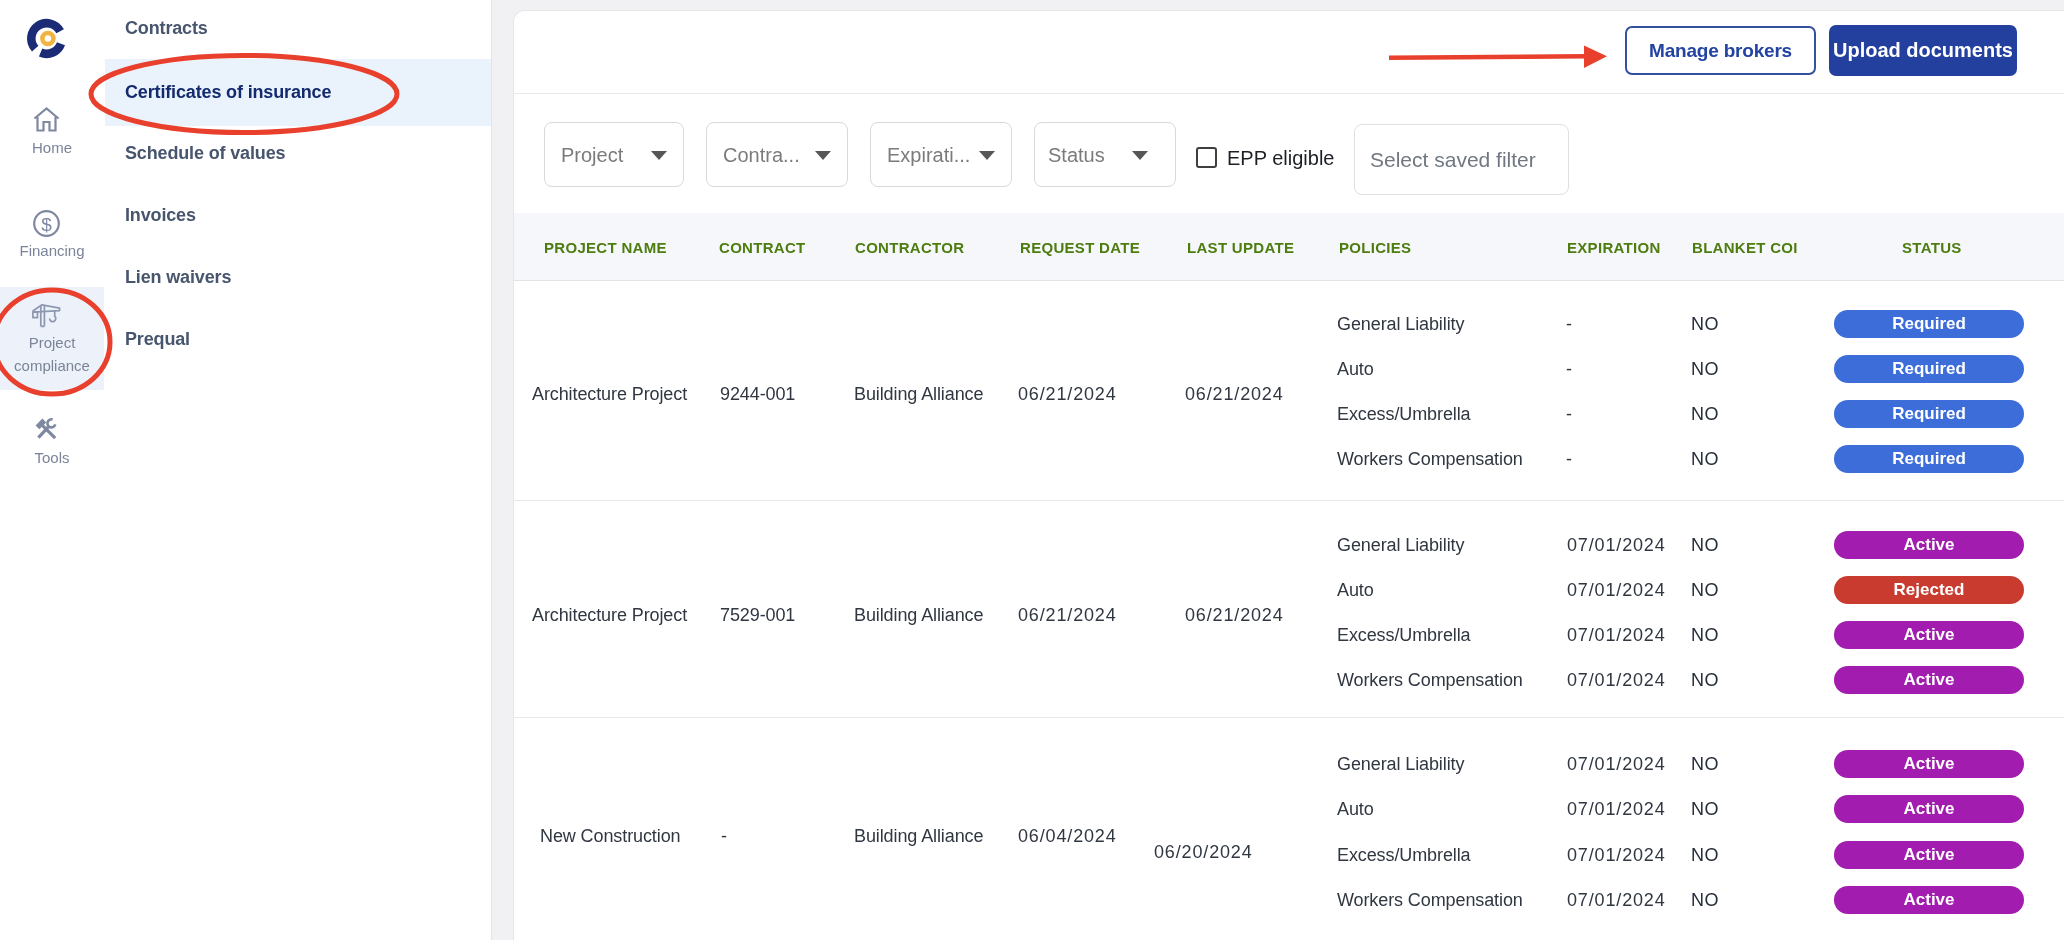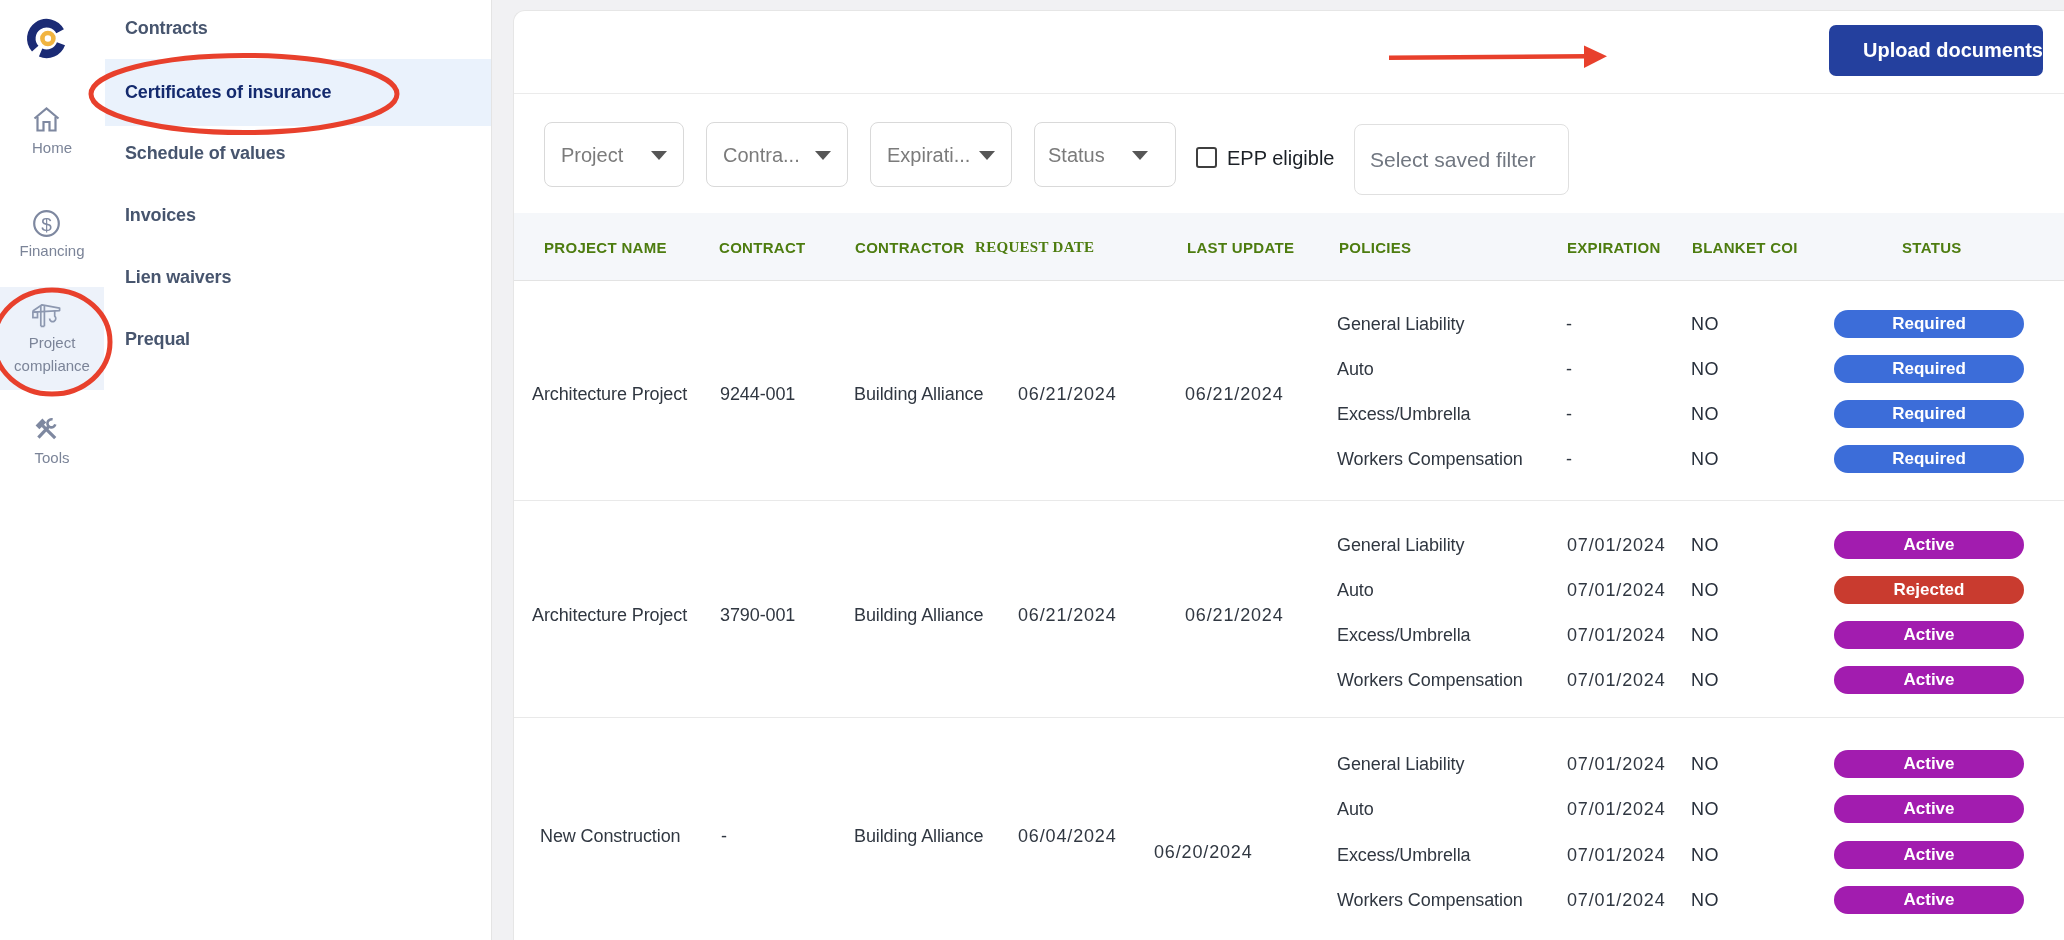--- a/index.html
+++ b/index.html
@@ -16,21 +16,21 @@
 
   
   #menu { position:absolute; left:105px; top:0; width:387px; height:940px; background:#fff; border-right:1px solid #e4e4e4; }
   .mitem { position:absolute; left:20px; transform:translateY(-50%); font-size:18px; font-weight:bold; color:#47556e; letter-spacing:-0.15px; white-space:nowrap; }
   #mhl { position:absolute; left:0; top:59px; width:386px; height:67px; background:#eaf2fc; }
 
   
   #card { position:absolute; left:513px; top:10px; width:1551px; height:930px; background:#fff; border:1px solid #e6e6e6; border-top-left-radius:12px; border-right:none; border-bottom:none; }
 
   .btn1 { position:absolute; left:1625px; top:26px; width:191px; height:49px; border:2px solid #33519f; border-radius:7px; color:#2343a3; font-size:19px; font-weight:bold; letter-spacing:-0.2px; text-align:center; line-height:45px; background:#fff; }
-  .btn2 { position:absolute; left:1829px; top:25px; width:214px; height:51px; background:#24409e; border-radius:7px; color:#fff; font-size:20px; font-weight:bold; text-align:right; line-height:51px; }
+  .btn2 { position:absolute; left:1829px; top:25px; width:188px; height:51px; background:#24409e; border-radius:7px; color:#fff; font-size:20px; font-weight:bold; text-align:center; line-height:51px; }
 
   .dd { position:absolute; top:122px; height:65px; background:#fff; border:1px solid #d9d9d9; border-radius:8px; }
   .ddlab { position:absolute; left:16px; top:50%; transform:translateY(-50%); font-size:20px; color:#7b7b7b; white-space:nowrap; }
   .caret { position:absolute; right:16px; top:50%; margin-top:-4px; width:0; height:0; border-left:8px solid transparent; border-right:8px solid transparent; border-top:9.5px solid #565656; }
 
   #chk { position:absolute; left:1196px; top:147px; width:21px; height:21px; border:2px solid #3f3f3f; border-radius:3px; background:#fff; }
   #savedfilter { position:absolute; left:1354px; top:124px; width:215px; height:71px; border:1px solid #e0e0e0; border-radius:8px; background:#fff; }
 
   #thead { position:absolute; left:514px; top:213px; width:1550px; height:68px; background:#f5f7fa; border-bottom:1px solid #e3e3e3; }
   .th { position:absolute; top:247px; transform:translateY(-50%); font-size:15px; font-weight:bold; color:#4d7c0f; letter-spacing:0.3px; white-space:nowrap; }
@@ -99,20 +99,21 @@
 
   <svg class="abs" style="left:-12px; top:284px; z-index:5;" width="130" height="118" viewBox="0 0 130 118">
     <ellipse cx="64" cy="58" rx="58" ry="52" fill="none" stroke="#e8402c" stroke-width="5"></ellipse>
   </svg>
   <svg class="abs" style="left:85px; top:50px; z-index:5;" width="320" height="88" viewBox="0 0 320 88">
     <ellipse cx="159" cy="44" rx="153" ry="38.5" fill="none" stroke="#e8402c" stroke-width="5"></ellipse>
   </svg>
 
   <div id="card"></div>
 
+  <div class="btn1">Manage brokers</div>
   <div class="btn2">Upload documents</div>
   <svg class="abs" style="left:1389px; top:44px;" width="219" height="25" viewBox="0 0 219 25">
     <path d="M0 13.8 L198 12.2" stroke="#e8402c" stroke-width="4.4"></path>
     <path d="M195 1.5 L218 12.3 L195 24 Z" fill="#e8402c"></path>
   </svg>
   <div class="abs" style="left:514px; top:93px; width:1550px; height:1px; background:#ebebeb;"></div>
 
   <div class="dd" style="left:544px; width:140px;">
       <span class="ddlab">Project</span>
       <span class="caret"></span>
@@ -131,21 +132,21 @@
     </div>
   <div id="chk"></div>
   <div class="t" style="left:1227px; top:158px; font-size:20px; color:#1b2026;">EPP eligible</div>
   <div id="savedfilter"></div>
   <div class="t" style="left:1370px; top:160px; font-size:21px; color:#717781;">Select saved filter</div>
 
   <div id="thead"></div>
   <div class="th" style="left:544px;">PROJECT NAME</div>
   <div class="th" style="left:719px;">CONTRACT</div>
   <div class="th" style="left:855px;">CONTRACTOR</div>
-  <div class="th" style="left:975px;font-family:Liberation Serif, serif;">REQUEST DATE</div>
+  <div class="th" style="left:1020px;">REQUEST DATE</div>
   <div class="th" style="left:1187px;">LAST UPDATE</div>
   <div class="th" style="left:1339px;">POLICIES</div>
   <div class="th" style="left:1567px;">EXPIRATION</div>
   <div class="th" style="left:1692px;">BLANKET COI</div>
   <div class="th" style="left:1902px;">STATUS</div>
 
   <div class="td" style="left:532px; top:394px;">Architecture Project</div>
   <div class="td" style="left:720px; top:394px;">9244-001</div>
   <div class="td" style="left:854px; top:394px;">Building Alliance</div>
   <div class="td dt" style="left:1018px; top:394px;">06/21/2024</div>
@@ -167,21 +168,21 @@
   <div class="pill pblue" style="top:400px;">Required</div>
 
   <div class="td" style="left:1337px; top:459px;">Workers Compensation</div>
   <div class="td" style="left:1566px; top:459px;">-</div>
   <div class="td no" style="left:1691px; top:459px;">NO</div>
   <div class="pill pblue" style="top:445px;">Required</div>
 
   <div class="rowdiv" style="top:500px;"></div>
 
   <div class="td" style="left:532px; top:615px;">Architecture Project</div>
-  <div class="td" style="left:720px; top:615px;">3790-001</div>
+  <div class="td" style="left:720px; top:615px;">7529-001</div>
   <div class="td" style="left:854px; top:615px;">Building Alliance</div>
   <div class="td dt" style="left:1018px; top:615px;">06/21/2024</div>
   <div class="td dt" style="left:1185px; top:615px;">06/21/2024</div>
 
   <div class="td" style="left:1337px; top:545px;">General Liability</div>
   <div class="td dt" style="left:1567px; top:545px;">07/01/2024</div>
   <div class="td no" style="left:1691px; top:545px;">NO</div>
   <div class="pill pgreen" style="top:531px;">Active</div>
 
   <div class="td" style="left:1337px; top:590px;">Auto</div>

